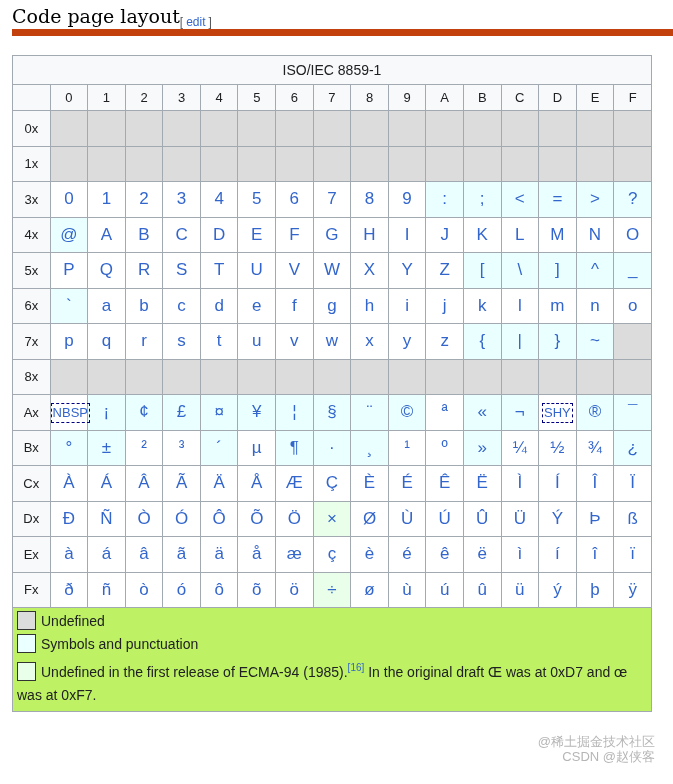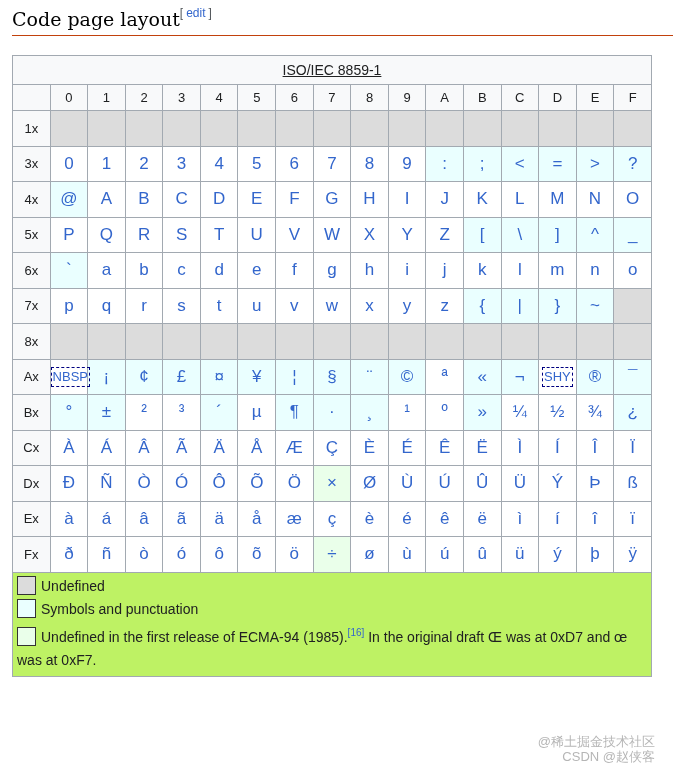--- a/index.html
+++ b/index.html
@@ -1,23 +1,23 @@
 <!DOCTYPE html>
 <html><head>
 <meta charset="utf-8">
 <style>
   * { box-sizing: border-box; margin: 0; padding: 0; }
   body { width: 673px; height: 784px; background: #ffffff; font-family: "Liberation Sans", sans-serif; position: relative; overflow: hidden; }
-  .heading { position: absolute; left: 12px; top: 6px; width: 661px; height: 30px; border-bottom: 1px solid #c2410c; display: flex; align-items: flex-start; }
+  .heading { position: absolute; left: 12px; top: 6px; width: 661px; height: 30px; border-bottom: 7px solid #c2410c; display: flex; align-items: flex-end; }
   .heading h2 { font-family: "DejaVu Serif", serif; font-weight: normal; font-size: 19px; color: #000; line-height: 26px; }
   .edit { font-size: 12px; color: #54595d; }
   .edit a { color: #3366cc; text-decoration: none; margin: 0 3px; }
   table { position: absolute; left: 12px; top: 55px; width: 640px; border-collapse: collapse; background: #f8f9fa; table-layout: fixed; }
   td, th { border: 1px solid #a2a9b1; text-align: center; vertical-align: middle; font-weight: normal; }
-  th.title { height: 29px; font-size: 14px; color: #202122; background: #f8f9fa; text-decoration: underline; }
+  th.title { height: 29px; font-size: 14px; color: #202122; background: #f8f9fa; }
   th.col { height: 26px; font-size: 13px; color: #202122; background: #f8f9fa; }
   th.row { width: 28px; font-size: 13px; color: #202122; background: #f8f9fa; }
   td.c { height: 35.5px; font-size: 17px; color: #3366cc; background: #ffffff; }
   td.u { background: #dcdcdc; }
   td.s { background: #eaffff; }
   td.g { background: #eaffea; }
   .abbr { display: inline-block; border: 1px dashed #000080; font-size: 13px; padding: 0 1px; line-height: 18px; color: #3366cc; }
   .legend td { text-align: left; padding: 2px 4px 4px 4px; font-size: 14px; color: #202122; line-height: 23px; background: #bef264; }
   .sw { display: inline-block; width: 19px; height: 19px; border: 1px solid #333; vertical-align: -4px; margin-right: 5px; }
   .sw.u { background: #dcdcdc; }
@@ -54,20 +54,39 @@
         <th class="col">A</th>
         <th class="col">B</th>
         <th class="col">C</th>
         <th class="col">D</th>
         <th class="col">E</th>
         <th class="col">F</th>
       </tr>
   </thead>
   <tbody id="tbody">
       <tr>
+        <th class="row">0x</th>
+        <td class="c u"></td>
+        <td class="c u"></td>
+        <td class="c u"></td>
+        <td class="c u"></td>
+        <td class="c u"></td>
+        <td class="c u"></td>
+        <td class="c u"></td>
+        <td class="c u"></td>
+        <td class="c u"></td>
+        <td class="c u"></td>
+        <td class="c u"></td>
+        <td class="c u"></td>
+        <td class="c u"></td>
+        <td class="c u"></td>
+        <td class="c u"></td>
+        <td class="c u"></td>
+      </tr>
+      <tr>
         <th class="row">1x</th>
         <td class="c u"></td>
         <td class="c u"></td>
         <td class="c u"></td>
         <td class="c u"></td>
         <td class="c u"></td>
         <td class="c u"></td>
         <td class="c u"></td>
         <td class="c u"></td>
         <td class="c u"></td>

